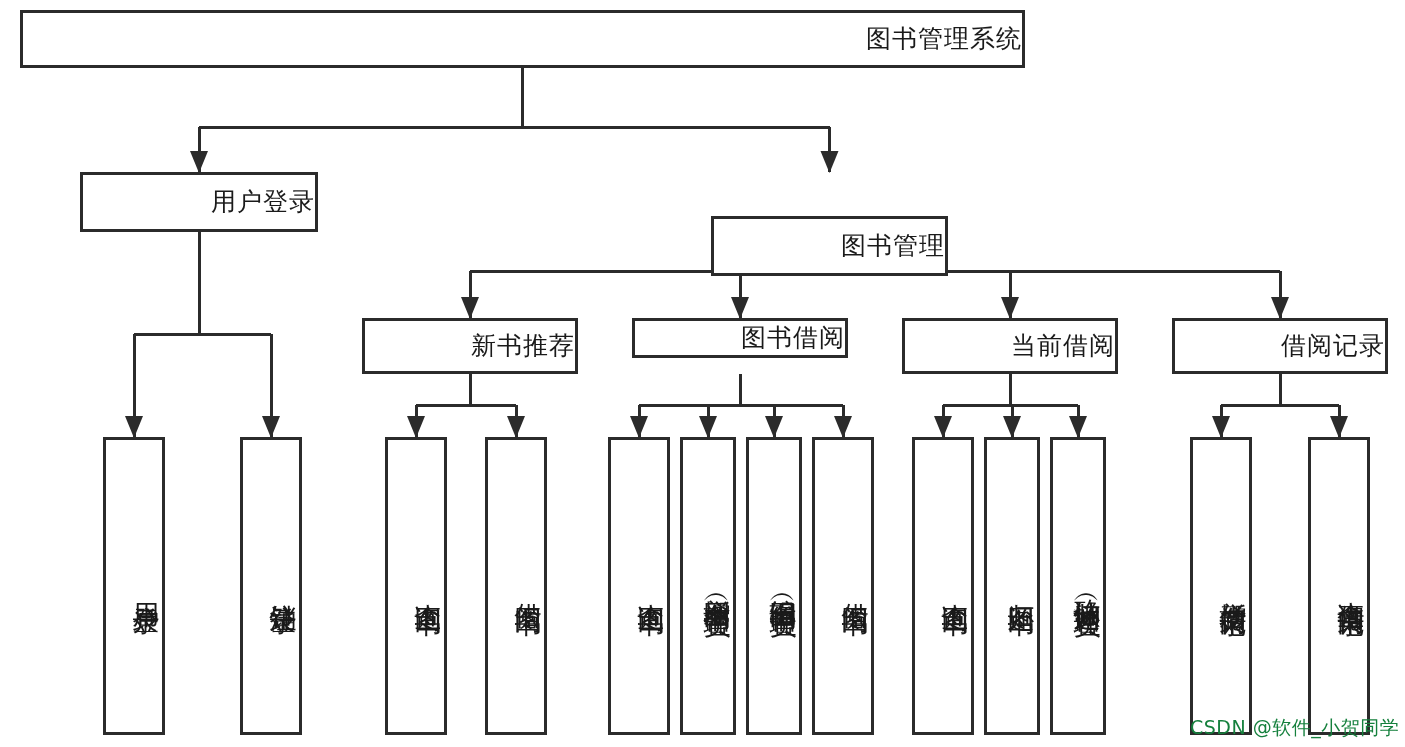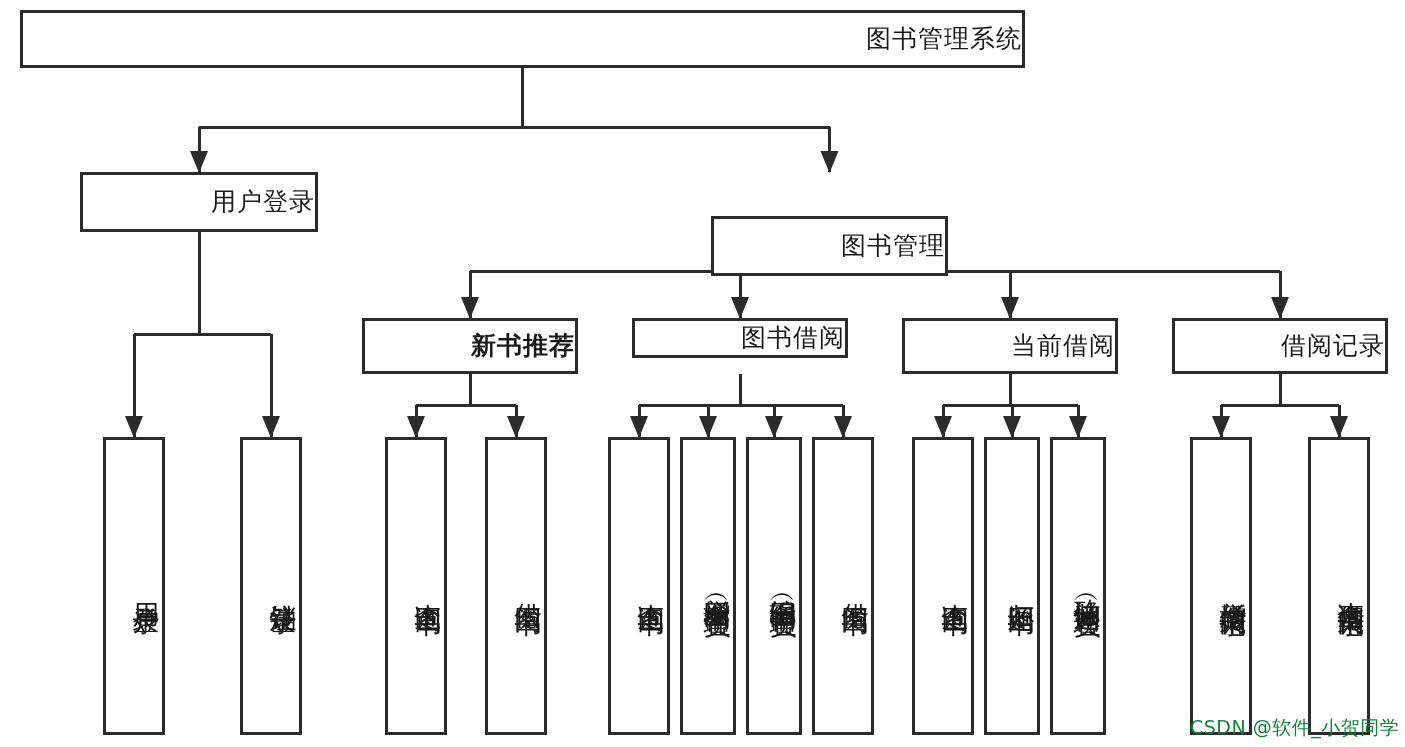--- a/index.html
+++ b/index.html
@@ -126,21 +126,21 @@
       <span>图书管理系统</span>
     </div>
 
   <div class="node node-h" style="left: 80px; top: 172px; width: 238px; height: 60px;">
       <span>用户登录</span>
     </div>
   <div class="node node-h" style="left: 711px; top: 172px; width: 237px; height: 60px; margin-top: 44px;">
       <span>图书管理</span>
     </div>
 
-  <div class="node node-h" style="left: 362px; top: 318px; width: 216px; height: 56px; font-weight: bold;">
+  <div class="node node-h" style="left: 362px; top: 318px; width: 216px; height: 56px;">
       <span>新书推荐</span>
     </div>
   <div class="node node-h" style="left: 632px; top: 318px; width: 216px; height: 40px;">
       <span>图书借阅</span>
     </div>
   <div class="node node-h" style="left: 1172px; top: 318px; width: 216px; height: 56px;">
       <span>借阅记录</span>
     </div>
   <div class="node node-h" style="left: 902px; top: 318px; width: 216px; height: 56px;">
       <span>当前借阅</span>

